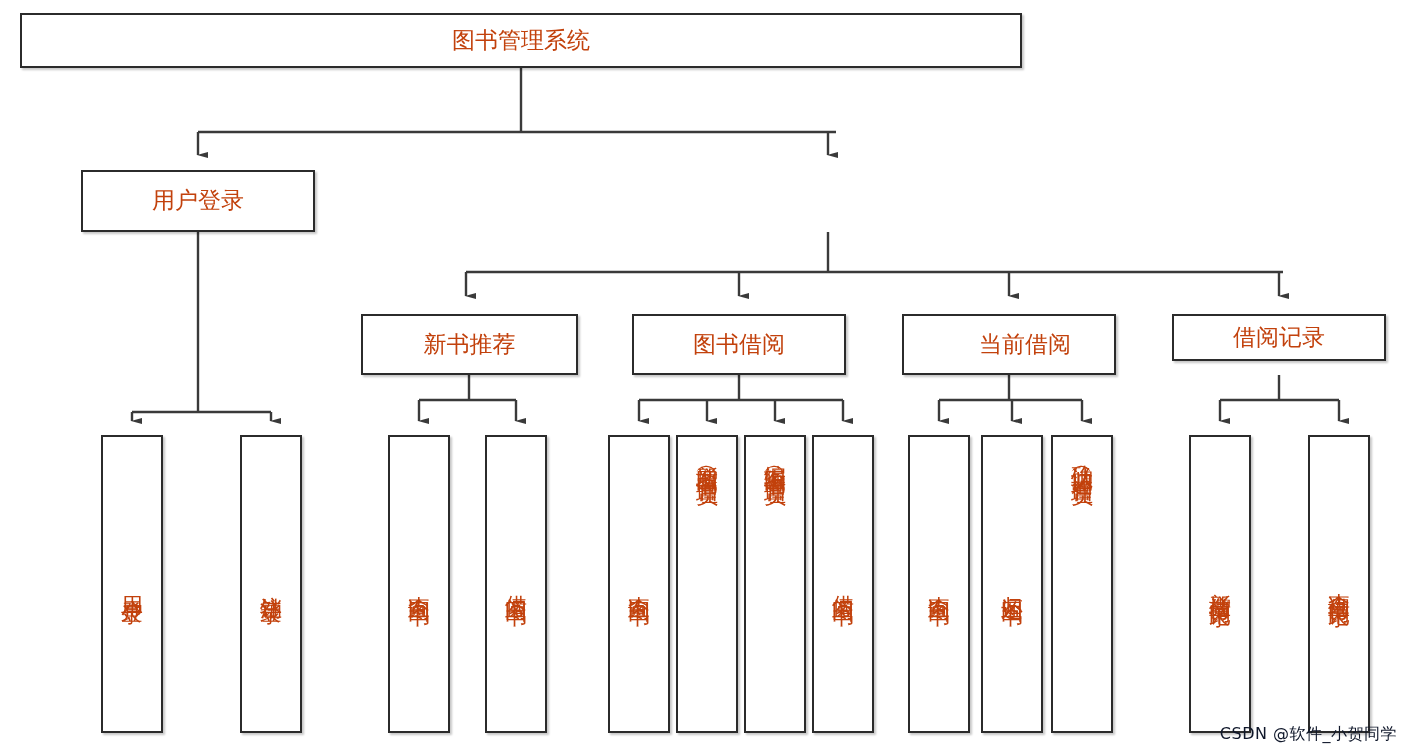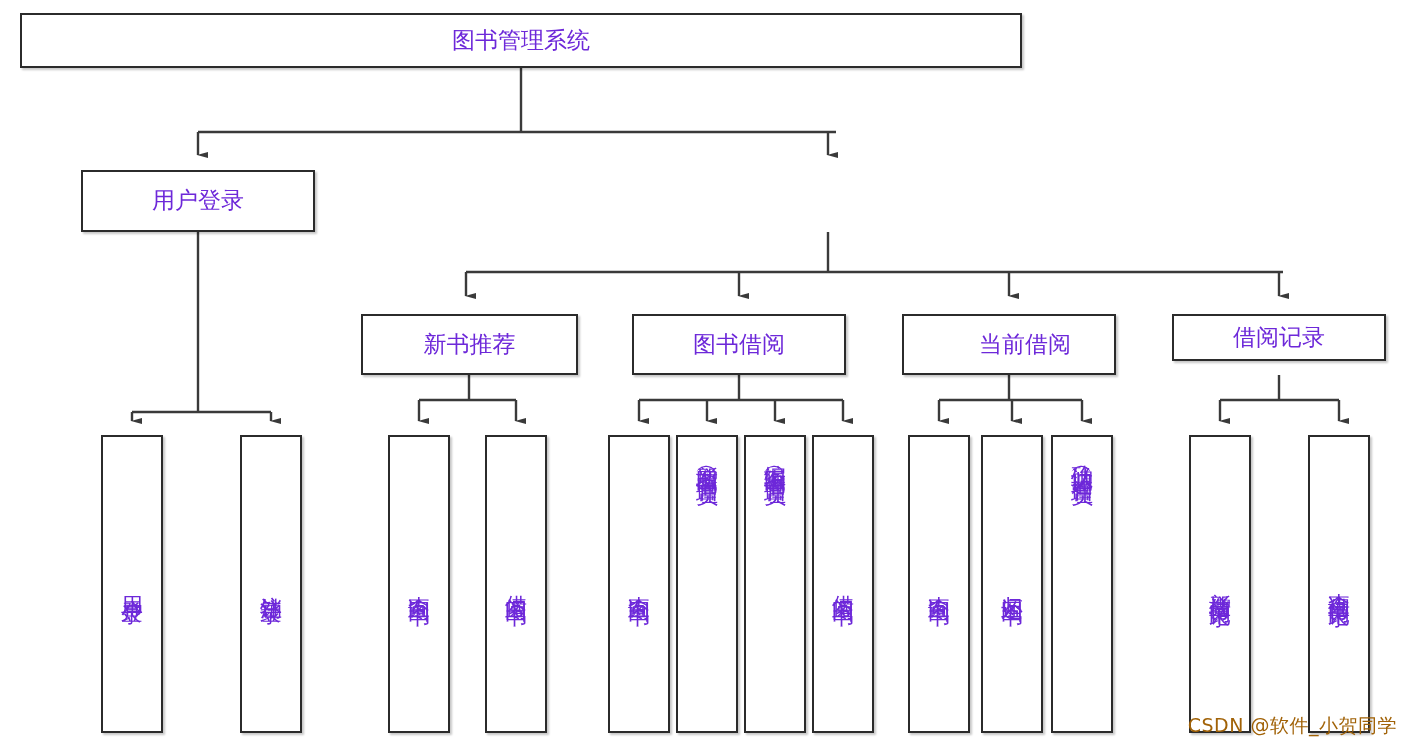--- a/index.html
+++ b/index.html
@@ -32,21 +32,21 @@
     position: absolute;
     box-sizing: border-box;
     background: #ffffff;
     border: 2px solid #2b2b2b;
     display: flex;
     align-items: center;
     justify-content: center;
     box-shadow: 2px 2px 2px rgba(0,0,0,0.22);
   }
   .node .label {
-    color: #6d28d9;
+    color: #c2410c;
     text-align: center;
     line-height: 1.18;
     white-space: nowrap;
   }
   .node.horizontal .label {
     font-size: 23px;
   }
   .node.root .label {
     font-size: 23px;
   }
@@ -57,23 +57,23 @@
   .node.vertical .label {
     writing-mode: vertical-rl;
     text-orientation: upright;
     font-size: 22px;
     letter-spacing: 3px;
     line-height: 1;
   }
   .watermark {
     position: absolute;
     right: 8px;
-    bottom: 8px;
-    font-size: 19px;
-    color: #a16207;
+    bottom: 2px;
+    font-size: 16px;
+    color: #0f172a;
     letter-spacing: 0.5px;
     white-space: nowrap;
     user-select: none;
   }
 </style>
 </head>
 <body>
 
 <div id="diagram-root">
 

